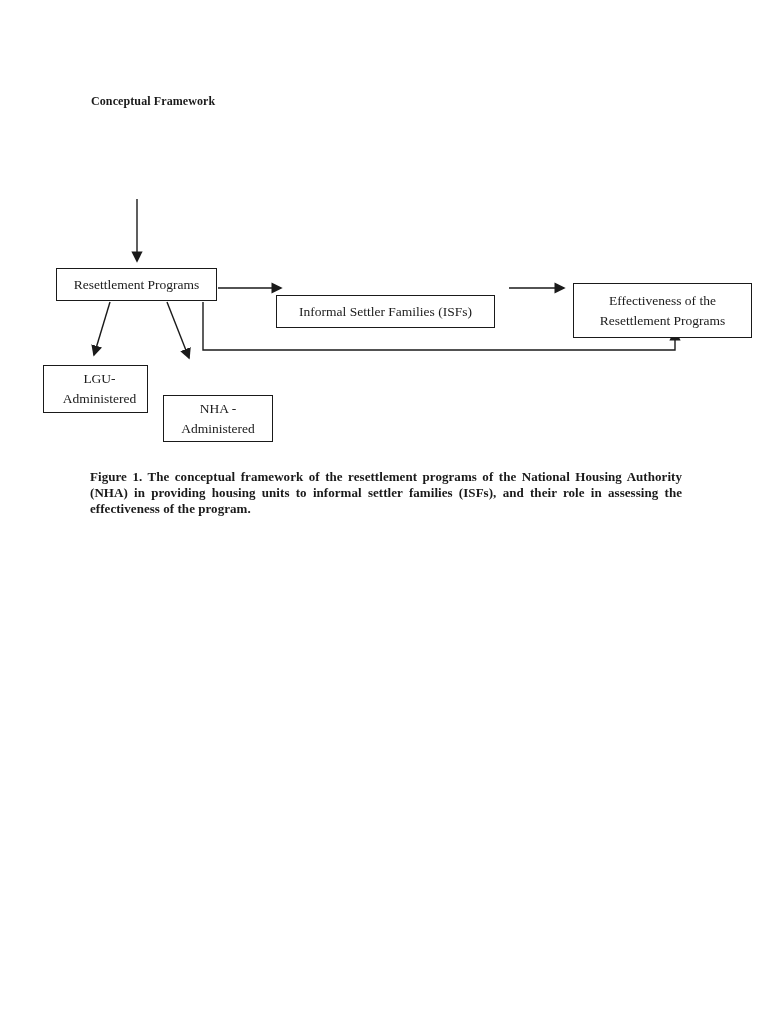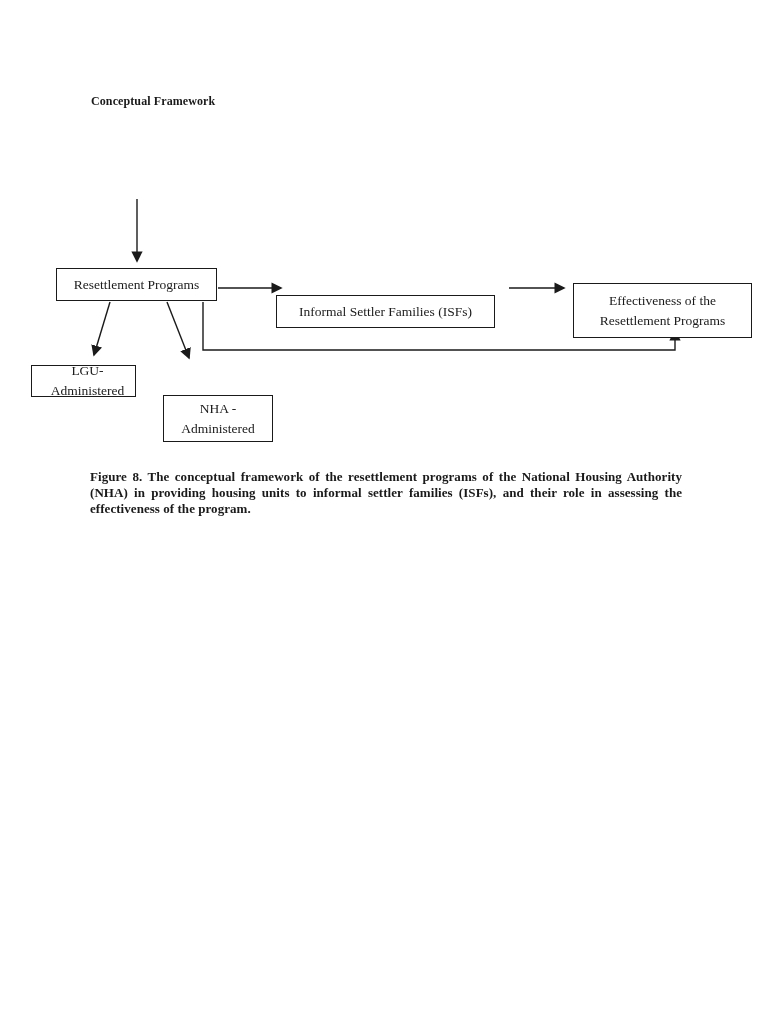--- a/index.html
+++ b/index.html
@@ -19,21 +19,21 @@
   .arrows { position:absolute; left:0; top:0; width:768px; height:1024px; }
   .node {
     position:absolute; border:1.5px solid var(--ink); background:var(--background);
     display:flex; flex-direction:column; align-items:center; justify-content:center;
     text-align:center; font-size:13.5px; line-height:20px; white-space:nowrap;
   }
   .node-nha          { left:72px;  top:146px; width:133px; height:53px; }
   .node-resettlement { left:56px;  top:268px; width:161px; height:33px; }
   .node-isf          { left:276px; top:267px; width:219px; height:33px;margin-top:28px; }
   .node-effect       { left:573px; top:267px; width:179px; height:55px;margin-top:16px; }
-  .node-lgu          { left:31px;  top:365px; width:105px; height:32px;padding-left:8px; }
+  .node-lgu          { left:43px;  top:365px; width:105px; height:48px;padding-left:8px; }
   .node-nha-admin    { left:163px; top:364px; width:110px; height:47px;margin-top:31px; }
   .caption {
     position:absolute; left:90px; top:469px; width:592px;
     font-size:13px; font-weight:bold; line-height:16px;
     text-align:justify; letter-spacing:0.05px;
   }
 </style>
 </head>
 <body>
 
@@ -72,15 +72,15 @@
   <div class="node node-lgu">
     <span>LGU-</span>
     <span>Administered</span>
   </div>
 
   <div class="node node-nha-admin">
     <span>NHA -</span>
     <span>Administered</span>
   </div>
 
-  <p class="caption">Figure 8. The conceptual framework of the resettlement programs of the National Housing Authority (NHA) in providing housing units to informal settler families (ISFs), and their role in assessing the effectiveness of the program.</p>
+  <p class="caption">Figure 1. The conceptual framework of the resettlement programs of the National Housing Authority (NHA) in providing housing units to informal settler families (ISFs), and their role in assessing the effectiveness of the program.</p>
 
 </div>
 
 </body></html>

